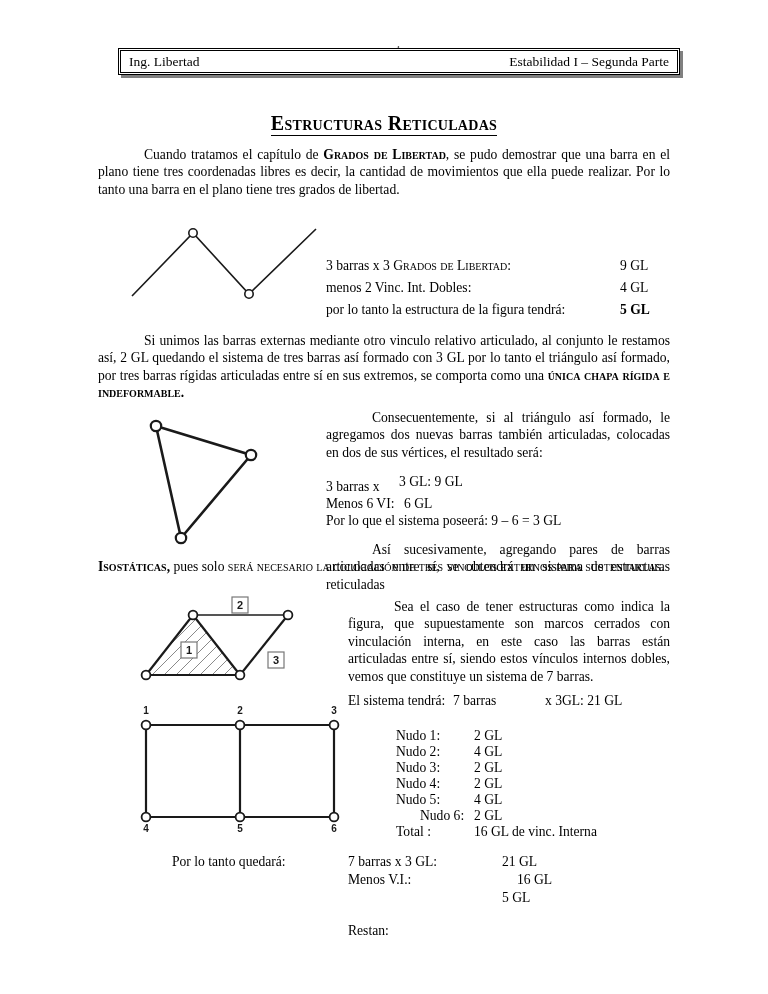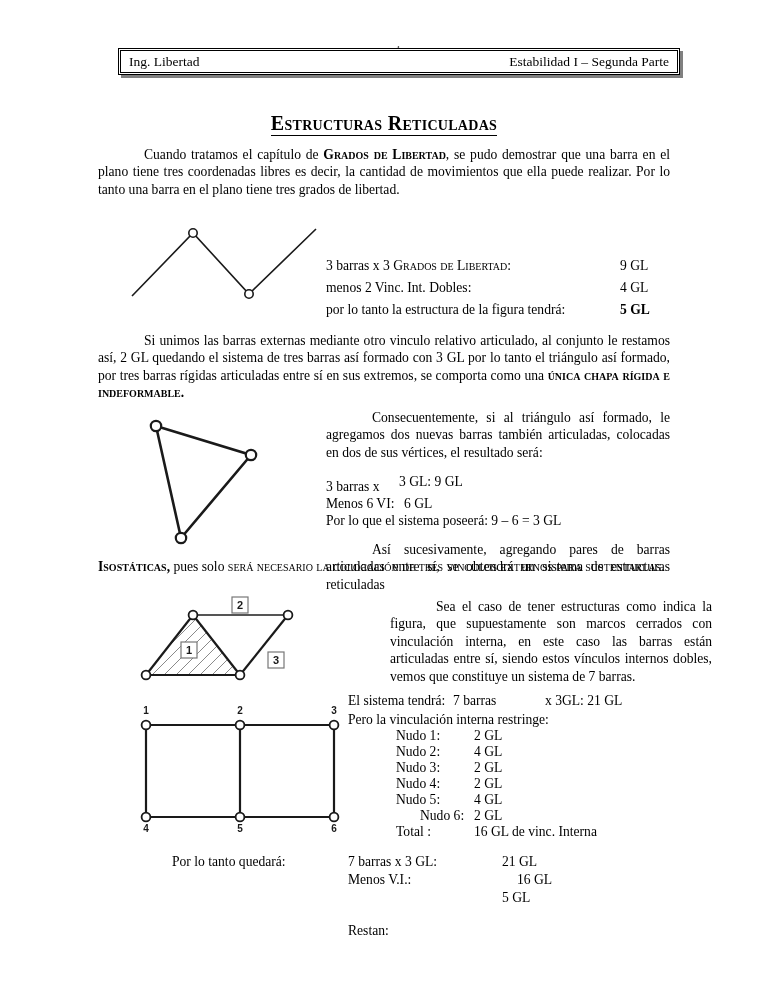--- a/index.html
+++ b/index.html
@@ -199,27 +199,26 @@
     <circle cx="108" cy="122" r="4.4" fill="#fff" stroke="#1a1a1a" stroke-width="1.8"></circle>
     <circle cx="202" cy="122" r="4.4" fill="#fff" stroke="#1a1a1a" stroke-width="1.8"></circle>
     <text class="lbl" x="14" y="19" text-anchor="middle">1</text>
     <text class="lbl" x="108" y="19" text-anchor="middle">2</text>
     <text class="lbl" x="202" y="19" text-anchor="middle">3</text>
     <text class="lbl" x="14" y="137" text-anchor="middle">4</text>
     <text class="lbl" x="108" y="137" text-anchor="middle">5</text>
     <text class="lbl" x="202" y="137" text-anchor="middle">6</text>
   </svg>
 
-  <div class="p indent" style="left:348px;top:598px;width:322px;margin-left:42px;">Sea el caso de tener estructuras como indica la figura, que supuestamente son marcos cerrados con vinculación interna, en este caso las barras están articuladas entre sí, siendo estos vínculos internos dobles, vemos que constituye un sistema de 7 barras.</div>
+  <div class="p indent" style="left:348px;top:598px;width:322px;">Sea el caso de tener estructuras como indica la figura, que supuestamente son marcos cerrados con vinculación interna, en este caso las barras están articuladas entre sí, siendo estos vínculos internos dobles, vemos que constituye un sistema de 7 barras.</div>
 
   <div class="row" style="left:348px;top:692px;">El sistema tendrá:</div>
   <div class="row" style="left:453px;top:692px;">7 barras</div>
   <div class="row" style="left:545px;top:692px;">x 3GL:  21 GL</div>
 
-  <div class="row" style="left:348px;top:711px;">Pero la vinculación interna restringe:</div>
 
   <div class="row" style="left:396px;top:727px;">Nudo 1:</div>
   <div class="row" style="left:474px;top:727px;">2 GL</div>
   <div class="row" style="left:396px;top:743px;">Nudo 2:</div>
   <div class="row" style="left:474px;top:743px;">4 GL</div>
   <div class="row" style="left:396px;top:759px;">Nudo 3:</div>
   <div class="row" style="left:474px;top:759px;">2 GL</div>
   <div class="row" style="left:396px;top:775px;">Nudo 4:</div>
   <div class="row" style="left:474px;top:775px;">2 GL</div>
   <div class="row" style="left:396px;top:791px;">Nudo 5:</div>

